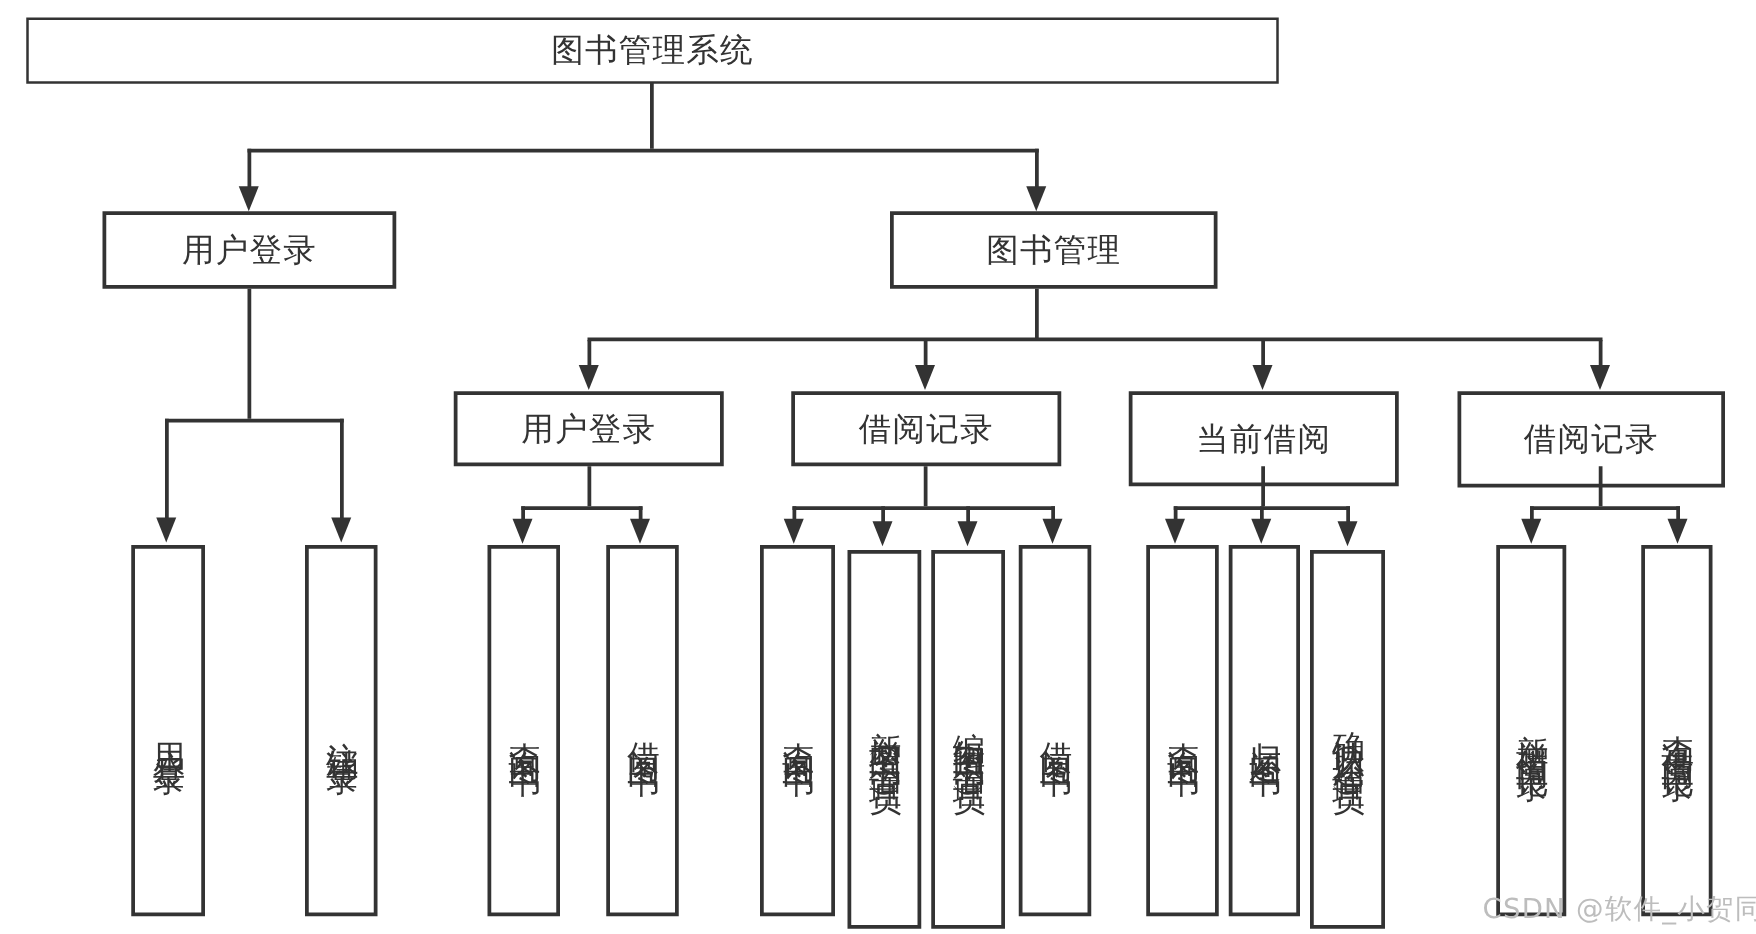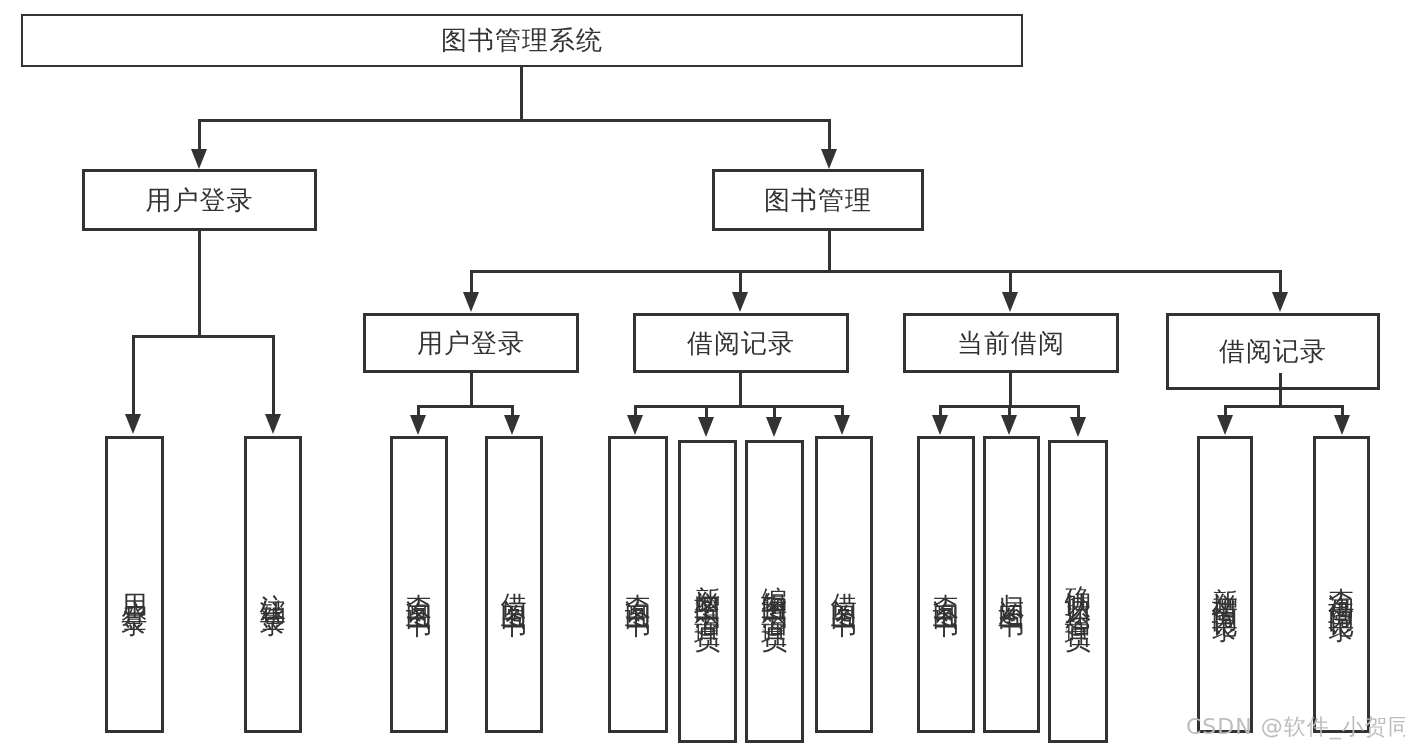--- a/index.html
+++ b/index.html
@@ -70,33 +70,33 @@
 <div class="canvas">
 
   <div class="box root" style="left:21px;top:14px;width:1002px;height:53px">
     <span>图书管理系统</span>
   </div>
 
   <div class="box" style="left:82px;top:169px;width:235px;height:62px">
     <span>用户登录</span>
   </div>
 
-  <div class="box" style="left:712px;top:169px;width:212px;height:62px">
+  <div class="box" style="left:712px;top:169px;width:262px;height:62px">
     <span>图书管理</span>
   </div>
 
   <div class="box" style="left:363px;top:313px;width:216px;height:60px">
     <span>用户登录</span>
   </div>
 
   <div class="box" style="left:633px;top:313px;width:216px;height:60px">
     <span>借阅记录</span>
   </div>
 
-  <div class="box" style="left:903px;top:313px;width:216px;height:60px">
+  <div class="box" style="left:903px;top:313px;width:216px;height:76px">
     <span>当前借阅</span>
   </div>
 
   <div class="box" style="left:1166px;top:313px;width:214px;height:77px">
     <span>借阅记录</span>
   </div>
 
   <div class="vbox" style="left:105px;top:436px;width:59px;height:297px">
     <span class="vtext">用户登录</span>
   </div>

